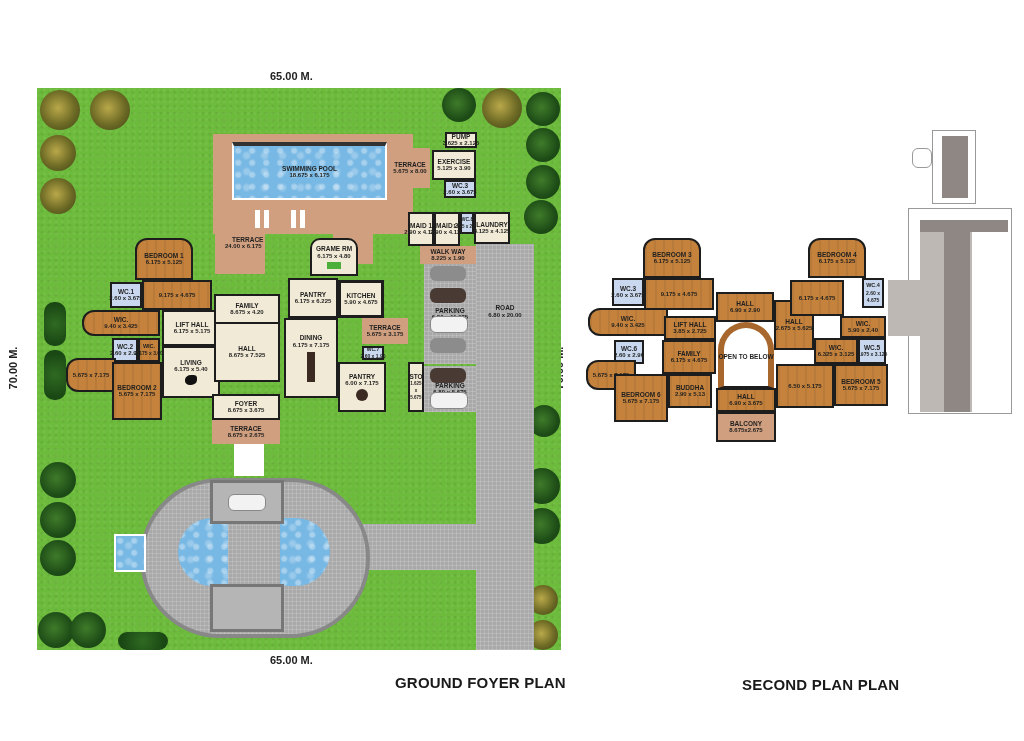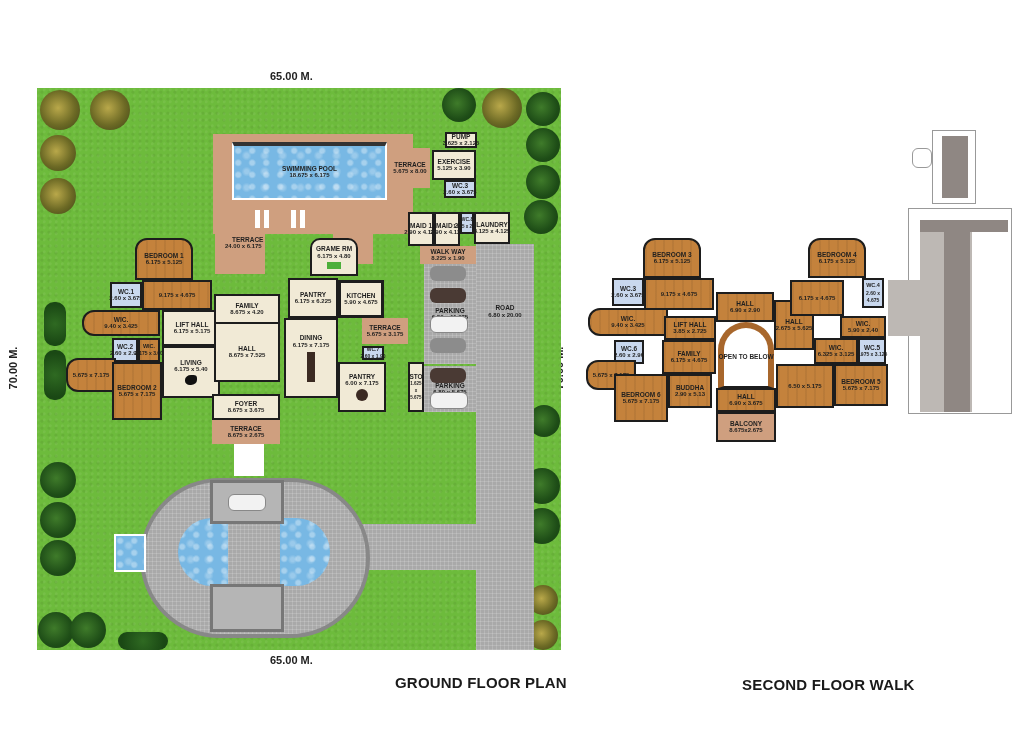--- a/index.html
+++ b/index.html
@@ -233,21 +233,21 @@
 
 <div class="abs paving" style="left:360px;top:524px;width:120px;height:46px;"></div>
 <div class="abs paving" style="left:140px;top:478px;width:230px;height:160px;border-radius:80px;border:4px solid #888;box-sizing:border-box;"></div>
 <div class="abs water" style="left:178px;top:518px;width:50px;height:68px;border-radius:34px 0 0 34px;"></div>
 <div class="abs water" style="left:280px;top:518px;width:50px;height:68px;border-radius:0 34px 34px 0;"></div>
 <div class="abs" style="left:210px;top:480px;width:74px;height:44px;border:3px solid #777;box-sizing:border-box;background:#b5b5b5;"></div>
 <div class="car white" style="left:228px;top:494px;"></div>
 <div class="abs" style="left:210px;top:584px;width:74px;height:48px;border:3px solid #777;box-sizing:border-box;background:#b5b5b5;"></div>
 <div class="abs water" style="left:114px;top:534px;width:28px;height:34px;border:2px solid #fff;"></div>
 
-<div class="abs plan-title" style="left:395px;top:674px;">GROUND FLOOR PLAN</div>
+<div class="abs plan-title" style="left:395px;top:674px;">GROUND FOYER PLAN</div>
 
 <div class="room wood" style="left:643px;top:238px;width:58px;height:40px;border-radius:12px 12px 0 0;">
   <span class="rname">BEDROOM 3</span>
   <span class="rsize">6.175 x 5.125</span>
 </div>
 <div class="room wet" style="left:612px;top:278px;width:32px;height:28px;">
   <span class="rname">WC.3</span>
   <span class="rsize">2.60 x 3.675</span>
 </div>
 <div class="room wood" style="left:644px;top:278px;width:70px;height:32px;">
@@ -334,13 +334,13 @@
 
 <div class="abs" style="left:908px;top:208px;width:104px;height:206px;border:1px solid #999;box-sizing:border-box;"></div>
 <div class="abs roof-l" style="left:920px;top:220px;width:52px;height:192px;"></div>
 <div class="abs roof-d" style="left:944px;top:228px;width:26px;height:184px;"></div>
 <div class="abs roof-d" style="left:920px;top:220px;width:88px;height:12px;"></div>
 <div class="abs roof-l" style="left:888px;top:280px;width:34px;height:56px;"></div>
 <div class="abs" style="left:932px;top:130px;width:44px;height:74px;border:1px solid #999;box-sizing:border-box;"></div>
 <div class="abs roof-d" style="left:942px;top:136px;width:26px;height:62px;"></div>
 <div class="abs" style="left:912px;top:148px;width:20px;height:20px;border:1px solid #999;border-radius:30%;box-sizing:border-box;"></div>
 
-<div class="abs plan-title" style="left:742px;top:676px;">SECOND FLOOR WALK</div>
+<div class="abs plan-title" style="left:742px;top:676px;">SECOND PLAN PLAN</div>
 
 </body></html>

